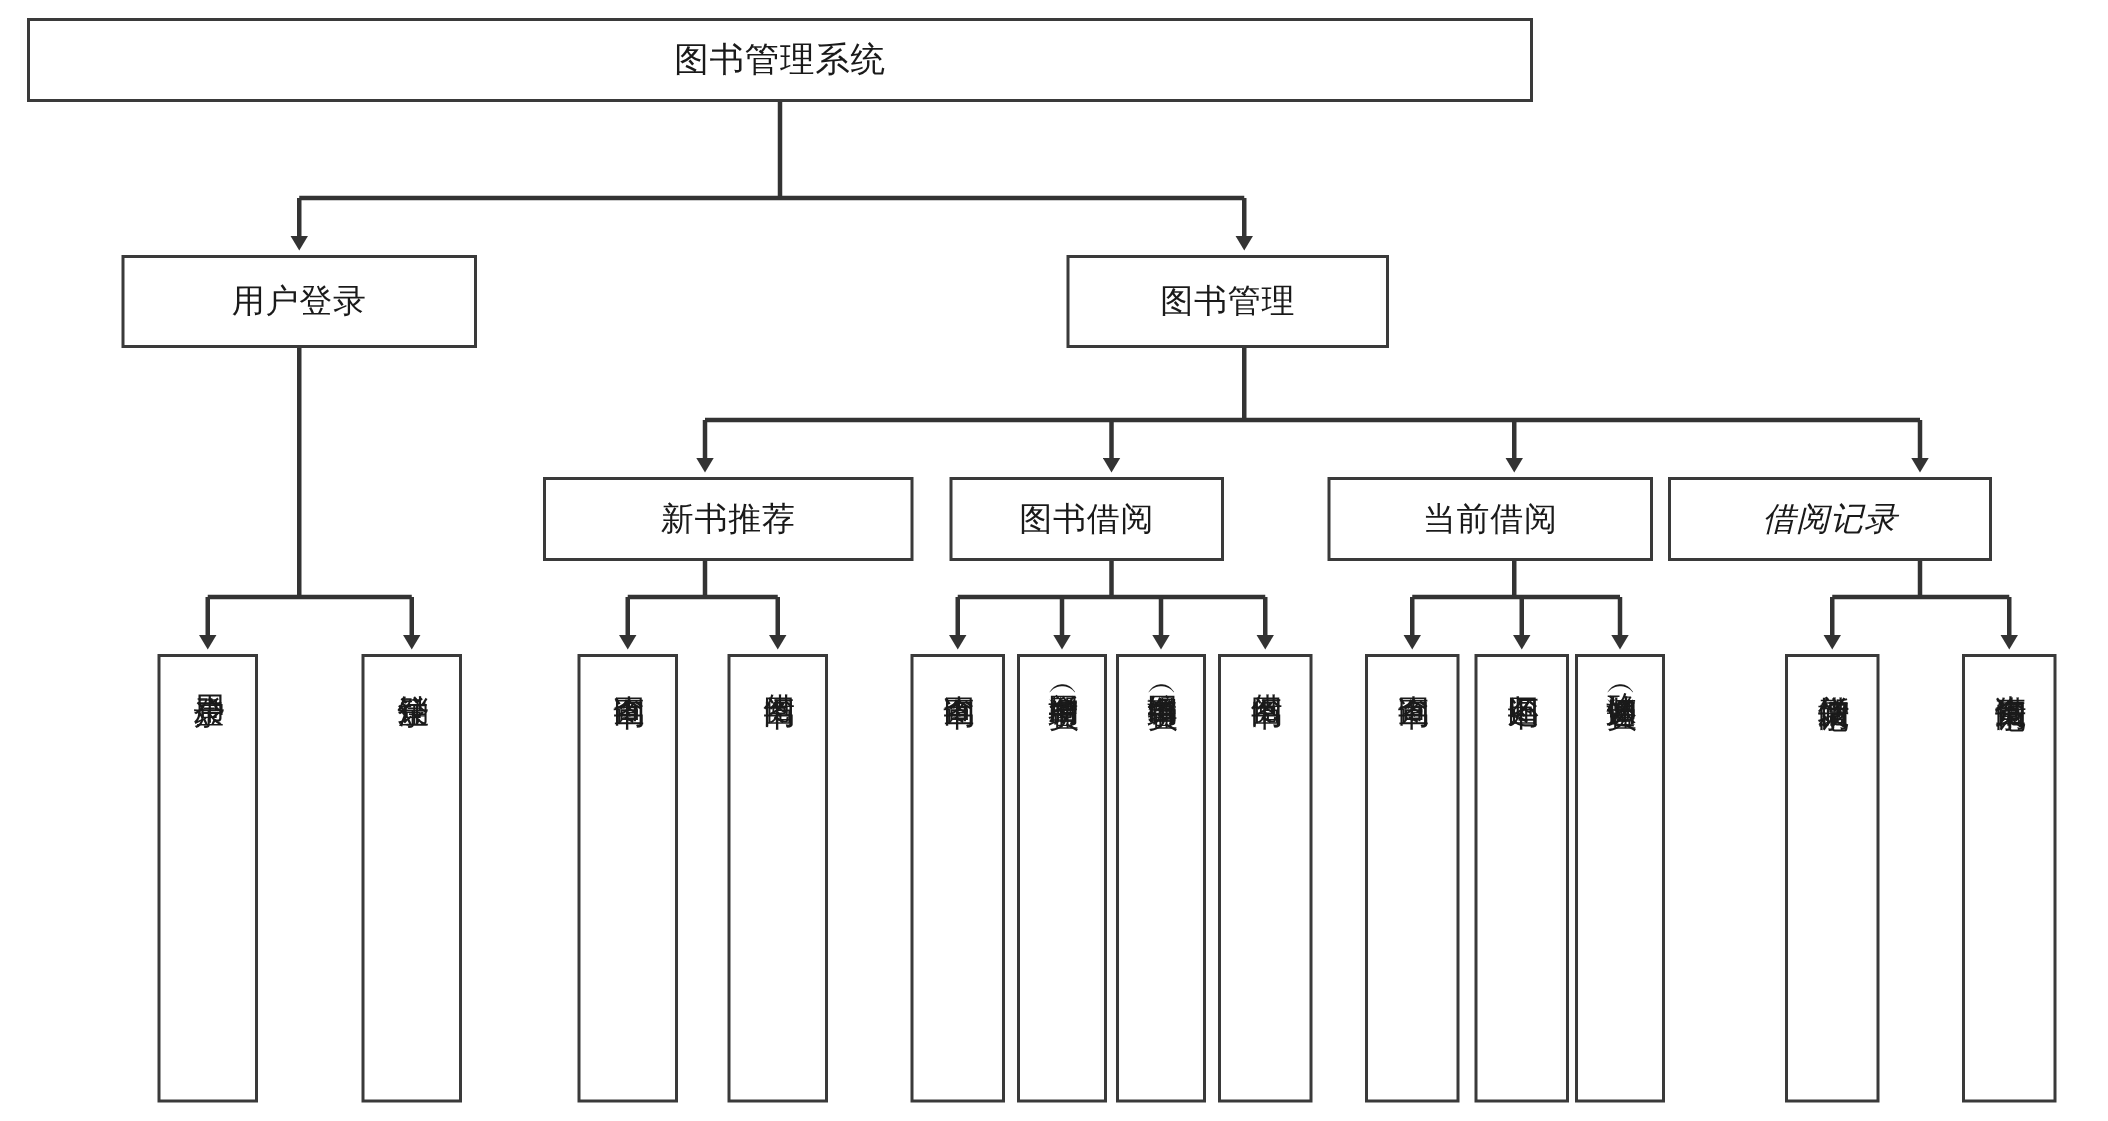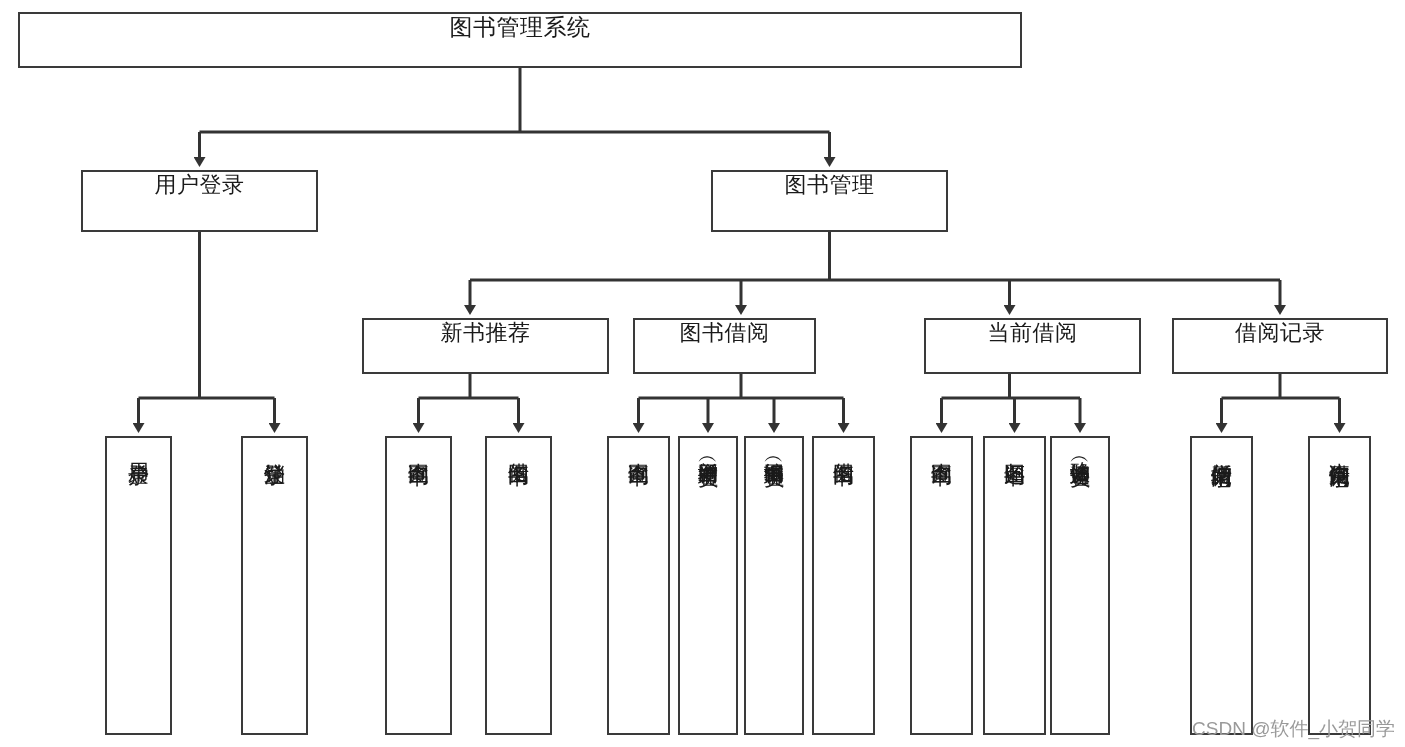--- a/index.html
+++ b/index.html
@@ -24,21 +24,21 @@
     width: 1405px;
     height: 747px;
     pointer-events: none;
   }
   .node {
     position: absolute;
     box-sizing: border-box;
     border: 2px solid #3a3a3a;
     background: #ffffff;
     display: flex;
-    align-items: flex-start;
+    align-items: center;
     justify-content: center;
     color: #1a1a1a;
   }
   .node .label {
     display: block;
     text-align: center;
     line-height: 1.18;
     white-space: nowrap;
   }
   .node.horiz .label {
@@ -122,33 +122,33 @@
       </g>
   </svg>
 
   <div id="nodes-layer">
       <div class="node horiz root" style="left: 18px; top: 12px; width: 1004px; height: 56px;">
         <span class="label">图书管理系统</span>
       </div>
       <div class="node horiz l2" style="left: 81px; top: 170px; width: 237px; height: 62px;">
         <span class="label">用户登录</span>
       </div>
-      <div class="node horiz l2" style="left: 711px; top: 170px; width: 237px; height: 62px;">
+      <div class="node horiz l2" style="left: 711px; top: 170px; width: 215px; height: 62px;">
         <span class="label">图书管理</span>
       </div>
       <div class="node horiz l3" style="left: 362px; top: 318px; width: 247px; height: 56px;">
         <span class="label">新书推荐</span>
       </div>
       <div class="node horiz l3" style="left: 633px; top: 318px; width: 183px; height: 56px;">
         <span class="label">图书借阅</span>
       </div>
-      <div class="node horiz l3" style="left: 924px; top: 318px; width: 217px; height: 56px;">
+      <div class="node horiz l3" style="left: 885px; top: 318px; width: 217px; height: 56px;">
         <span class="label">当前借阅</span>
       </div>
-      <div class="node horiz l3" style="left: 1172px; top: 318px; width: 216px; height: 56px;">
+      <div class="node horiz l3" style="left: 1112px; top: 318px; width: 216px; height: 56px; font-style: italic;">
         <span class="label">借阅记录</span>
       </div>
       <div class="node vert leaf" style="left: 105px; top: 436px; width: 67px; height: 299px;">
         <span class="label">用户登录</span>
       </div>
       <div class="node vert leaf" style="left: 241px; top: 436px; width: 67px; height: 299px;">
         <span class="label">注销登录</span>
       </div>
       <div class="node vert leaf" style="left: 385px; top: 436px; width: 67px; height: 299px;">
         <span class="label">查询图书</span>
@@ -178,14 +178,13 @@
         <span class="label">确认归还（管理员）</span>
       </div>
       <div class="node vert leaf" style="left: 1190px; top: 436px; width: 63px; height: 299px;">
         <span class="label">新增借阅记录</span>
       </div>
       <div class="node vert leaf" style="left: 1308px; top: 436px; width: 63px; height: 299px;">
         <span class="label">查询借阅记录</span>
       </div>
     </div>
 
-  <div class="watermark">CSDN @软件_小贺同学</div>
 </div>
 
 </body></html>

